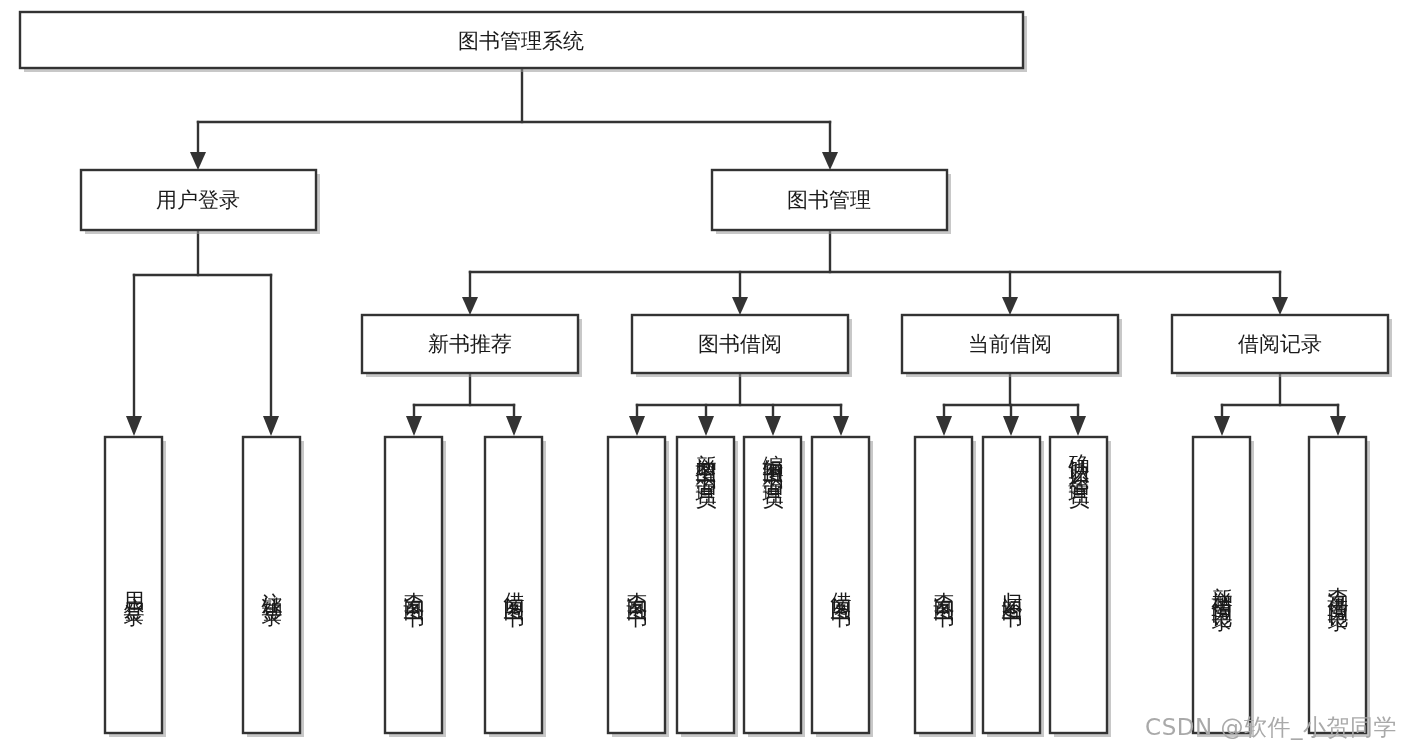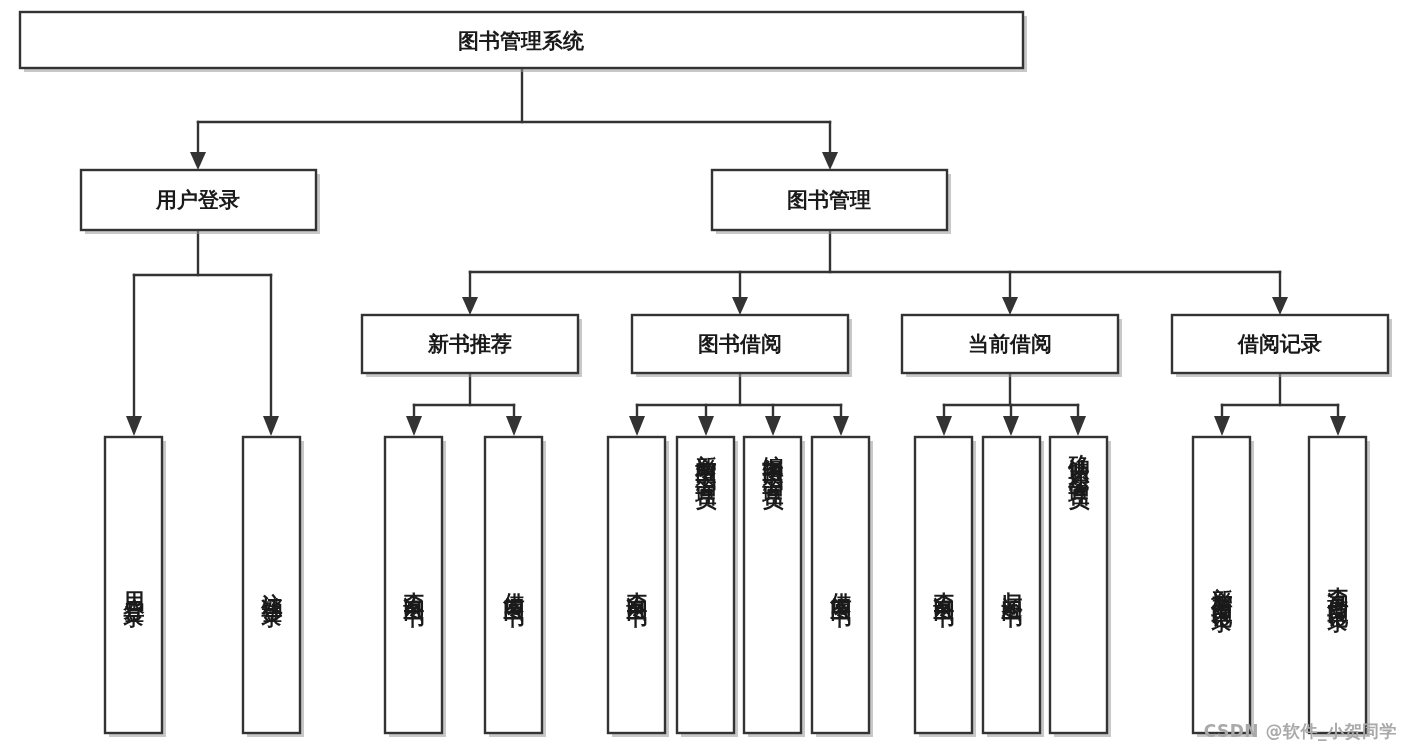--- a/index.html
+++ b/index.html
@@ -11,21 +11,20 @@
     width: 1405px;
     height: 747px;
     font-family: "DejaVu Sans", "Liberation Sans", sans-serif;
     overflow: hidden;
     position: relative;
   }
   #diagram-root {
     position: relative;
     width: 1405px;
     height: 747px;
-    font-weight: bold;
   }
   svg.flow {
     position: absolute;
     top: 0;
     left: 0;
     width: 1405px;
     height: 747px;
     display: block;
   }
   .node-rect {
@@ -67,21 +66,21 @@
     display: flex;
     align-items: center;
     justify-content: center;
     pointer-events: none;
   }
   #watermark {
     position: absolute;
     right: 8px;
     bottom: 4px;
     font-family: "DejaVu Sans", "Liberation Sans", sans-serif;
-    font-size: 17px;
+    font-size: 23px;
     color: #a9a9a9;
     letter-spacing: 0.5px;
     white-space: nowrap;
   }
 </style>
 </head>
 <body>
 
 <div id="diagram-root">
 

